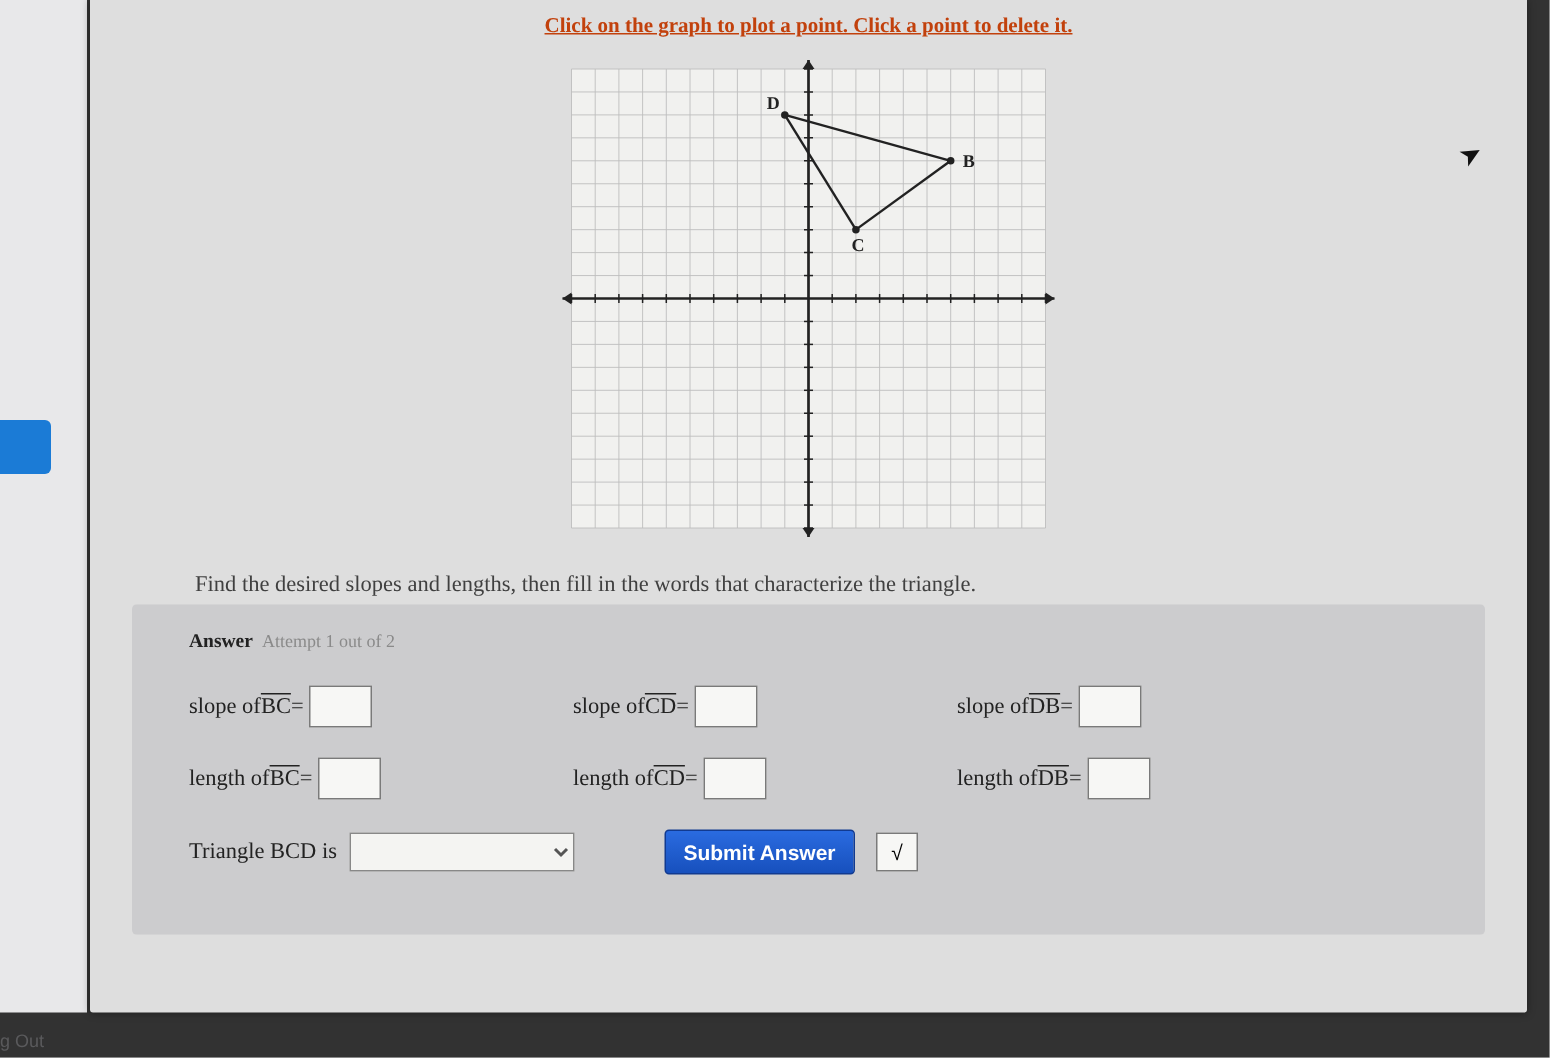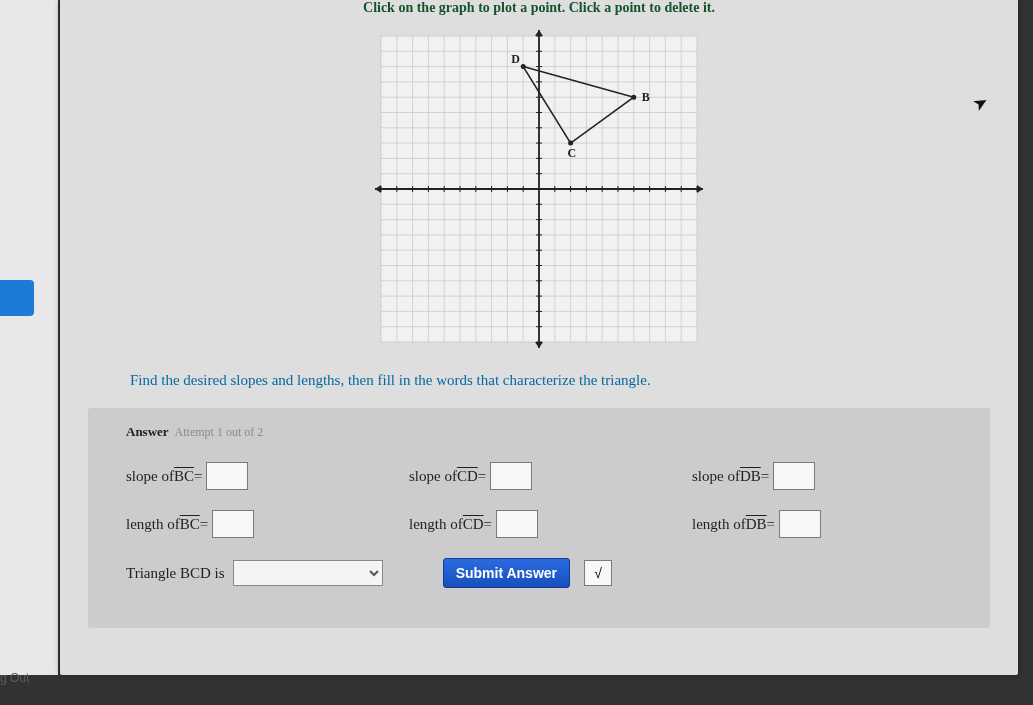--- a/index.html
+++ b/index.html
@@ -37,50 +37,52 @@
     width: 34px;
     height: 36px;
     background: #1b7bd6;
     border-top-right-radius: 4px;
     border-bottom-right-radius: 4px;
   }
   .instruction {
     text-align: center;
     font-size: 14px;
     font-weight: 600;
-    color: #14532d;
+    padding-top: 10px;
+    color: #c2410c;
+    text-decoration: underline;
   }
   .graph-wrap {
     display: flex;
     justify-content: center;
     margin-top: 8px;
   }
   svg.graph { display:block; }
   .prompt {
     font-size: 15px;
     font-weight: 500;
-    color: #0369a1;
+    color: #404040;
     margin: 18px 0 0 70px;
   }
   .answer-panel {
-    margin: 19px 28px 0 28px;
+    margin: 4px 28px 0 28px;
     background: rgba(140,140,150,0.22);
     border-radius: 3px;
     padding: 16px 48px 20px 38px;
   }
   .ans-head {
     font-size: 13px;
     color: #444;
     margin-bottom: 22px;
   }
   .ans-head b { font-weight: 700; color:#222; }
   .ans-head span.sub { color:#8a8a8a; font-size:12px; margin-left:6px; }
   .row {
     display: flex;
-    gap: 83px;
+    gap: 56px;
     margin-bottom: 20px;
     align-items: center;
   }
   .cell {
     display:flex;
     align-items:center;
     font-size:15px;
     color:#222;
     white-space: nowrap;
     min-width: 200px;
@@ -125,21 +127,21 @@
     font-size:14px;
     margin-left:14px;
     cursor:pointer;
     display:inline-flex;
     align-items:center;
     justify-content:center;
   }
   .logout {
     position:absolute;
     left: 0;
-    bottom: 20px;
+    bottom: 4px;
     font-size: 12px;
     color:#5a5a5c;
     font-family: Arial, sans-serif;
   }
   .cursor {
     position:absolute;
     right: 45px;
     top: 92px;
     font-size: 18px;
     color:#111;

